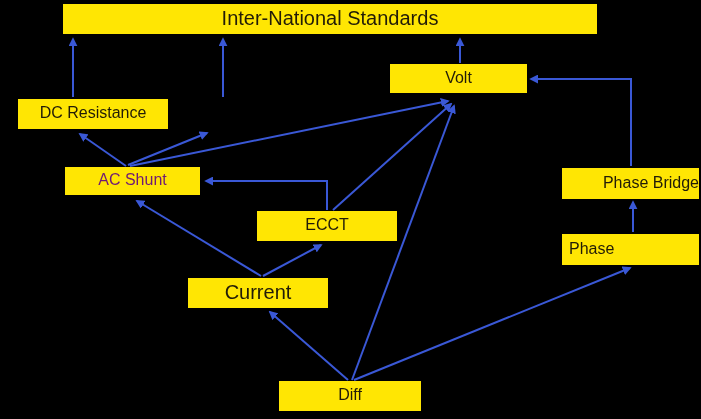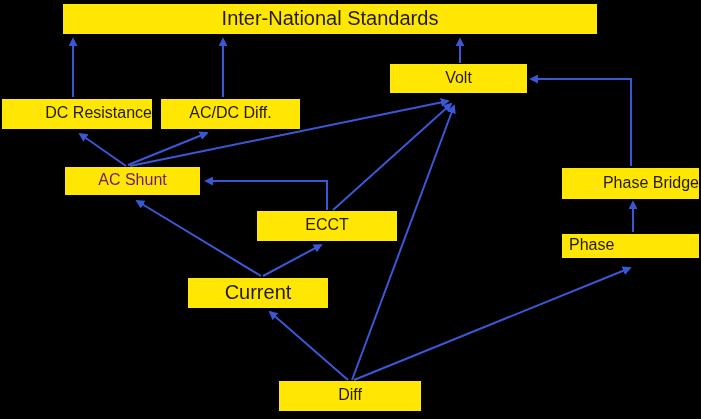--- a/index.html
+++ b/index.html
@@ -65,39 +65,36 @@
         <polyline points="352,380 454,106" fill="none" stroke="#3A58D6" stroke-width="2" marker-end="url(#arrowhead)"></polyline>
         <polyline points="354,380 630,268" fill="none" stroke="#3A58D6" stroke-width="2" marker-end="url(#arrowhead)"></polyline>
         <polyline points="633,232 633,202" fill="none" stroke="#3A58D6" stroke-width="2" marker-end="url(#arrowhead)"></polyline>
         <polyline points="631,166 631,79 531,79" fill="none" stroke="#3A58D6" stroke-width="2" marker-end="url(#arrowhead)"></polyline>
       </g>
   </svg>
 
   <div class="node" style="left: 63px; top: 4px; width: 534px; height: 30px; background: rgb(255, 230, 3); color: rgb(34, 28, 8); font-size: 20px;">
     <span class="node-label">Inter-National Standards</span>
   </div>
-  <div class="node" style="left: 2px; top: 99px; width: 150px; height: 30px; background: rgb(255, 230, 3); color: rgb(34, 28, 8); font-size: 16px; justify-content: flex-end;">
+  <div class="node" style="left: 18px; top: 99px; width: 150px; height: 30px; background: rgb(255, 230, 3); color: rgb(34, 28, 8); font-size: 16px;">
     <span class="node-label">DC Resistance</span>
-  </div>
-  <div class="node" style="left: 161px; top: 99px; width: 139px; height: 30px; background: rgb(255, 230, 3); color: rgb(34, 28, 8); font-size: 16px;">
-    <span class="node-label">AC/DC Diff.</span>
   </div>
   <div class="node" style="left: 390px; top: 64px; width: 137px; height: 29px; background: rgb(255, 230, 3); color: rgb(34, 28, 8); font-size: 16px;">
     <span class="node-label">Volt</span>
   </div>
   <div class="node" style="left: 65px; top: 167px; width: 135px; height: 28px; background: rgb(255, 230, 3); color: #701a75; font-size: 16px;">
     <span class="node-label">AC Shunt</span>
   </div>
   <div class="node align-left" style="left: 562px; top: 168px; width: 137px; height: 31px; background: rgb(255, 230, 3); color: rgb(34, 28, 8); font-size: 16px; justify-content: flex-end;">
     <span class="node-label">Phase Bridge</span>
   </div>
   <div class="node" style="left: 257px; top: 211px; width: 140px; height: 30px; background: rgb(255, 230, 3); color: rgb(34, 28, 8); font-size: 16px;">
     <span class="node-label">ECCT</span>
   </div>
-  <div class="node align-left" style="left: 562px; top: 234px; width: 137px; height: 24px; background: rgb(255, 230, 3); color: rgb(34, 28, 8); font-size: 16px;">
+  <div class="node align-left" style="left: 562px; top: 234px; width: 137px; height: 31px; background: rgb(255, 230, 3); color: rgb(34, 28, 8); font-size: 16px;">
     <span class="node-label">Phase</span>
   </div>
   <div class="node" style="left: 188px; top: 278px; width: 140px; height: 30px; background: rgb(255, 230, 3); color: rgb(34, 28, 8); font-size: 20px;">
     <span class="node-label">Current</span>
   </div>
   <div class="node" style="left: 279px; top: 381px; width: 142px; height: 30px; background: rgb(255, 230, 3); color: rgb(34, 28, 8); font-size: 16px;">
     <span class="node-label">Diff</span>
   </div>
 
 </div>

